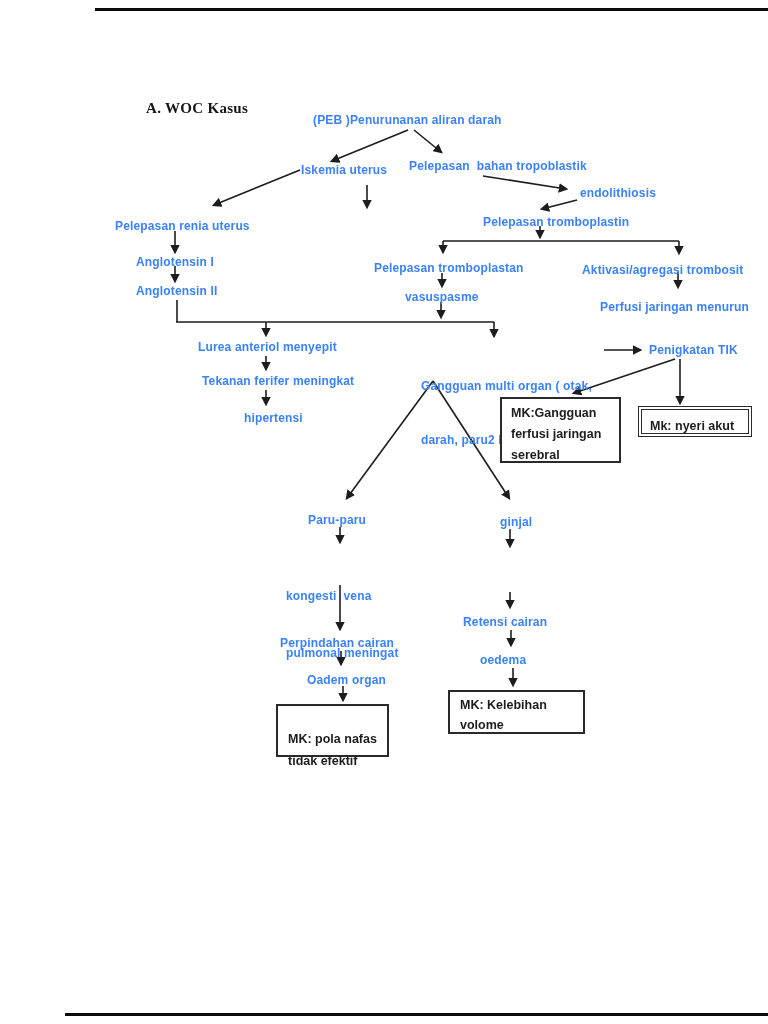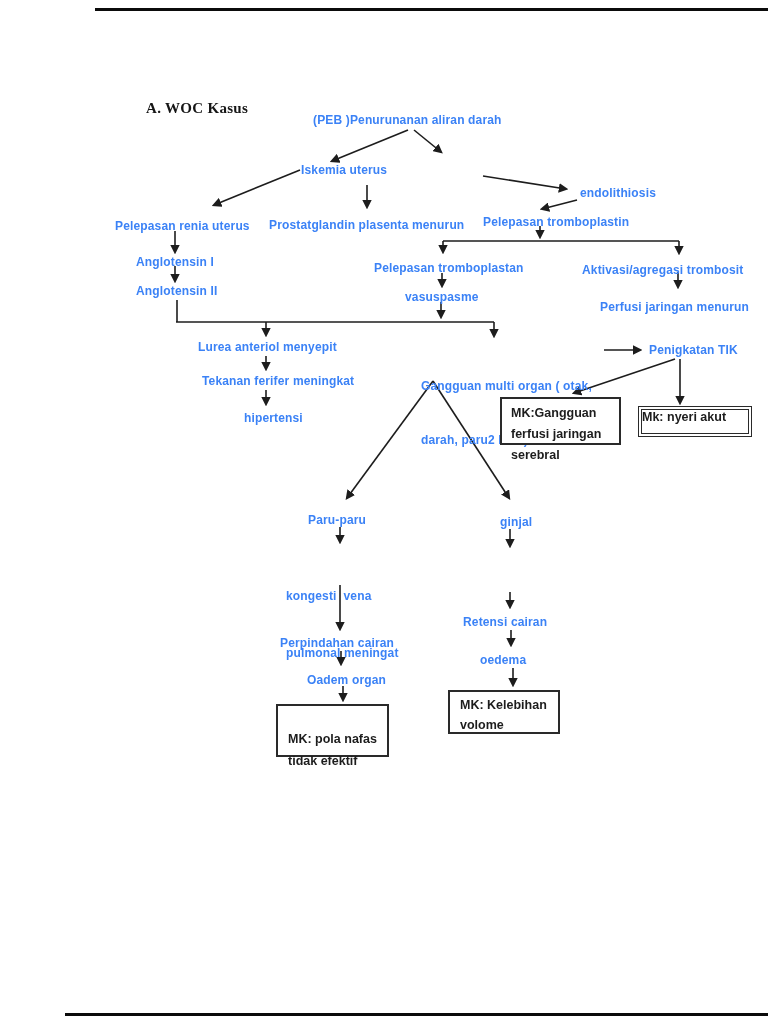--- a/index.html
+++ b/index.html
@@ -8,28 +8,28 @@
   .edge{position:absolute;background:#0b0b0b;}
   .edge.top{left:95px;top:8px;width:673px;height:3px;}
   .edge.bottom{left:65px;top:1013px;width:703px;height:3px;}
   .title{position:absolute;left:146px;top:100px;font-family:"Liberation Serif",serif;
          font-weight:bold;font-size:15px;color:#161616;letter-spacing:.3px;white-space:pre;}
   .n{position:absolute;font-weight:bold;font-size:12px;color:#3b82f6;white-space:pre;
      letter-spacing:.15px;line-height:19px;}
   .arrows{position:absolute;left:0;top:0;}
   .box{position:absolute;border:2px solid #2a2a2a;background:#ffffff;box-sizing:border-box;}
   .box .bl{position:relative;font-weight:bold;font-size:12.5px;color:#1d1d1d;white-space:pre;}
-  .box-serebral{left:500px;top:397px;width:121px;height:48px;padding:4px 0 16px 9px;}
+  .box-serebral{left:500px;top:397px;width:121px;height:66px;padding:4px 0 16px 9px;}
   .box-serebral .bl{line-height:21px;}
   .box-nyeri{left:638px;top:406px;width:114px;height:31px;border-width:1.5px;}
   .box-nyeri-inner{position:absolute;inset:2px;border:1.5px solid #2a2a2a;display:flex;
-                   align-items:flex-start;}
+                   align-items:flex-end;padding-left:8px;}
   .box-pola{left:276px;top:704px;width:113px;height:53px;padding:22px 0 0 10px;}
   .box-pola .bl{line-height:22px;}
-  .box-volome{left:448px;top:690px;width:112px;height:44px;padding:3px 0 0 10px;}
+  .box-volome{left:448px;top:690px;width:137px;height:44px;padding:3px 0 0 10px;}
   .box-volome .bl{line-height:20px;}
   .lh18{line-height:18px;}
 </style>
 </head>
 <body>
 
 <div class="page">
   <div class="edge top"></div>
   <div class="edge bottom"></div>
 
@@ -74,23 +74,23 @@
       <line x1="341" y1="651" x2="341" y2="664" marker-end="url(#ah)"></line>
       <line x1="343" y1="686" x2="343" y2="700" marker-end="url(#ah)"></line>
       <line x1="510" y1="592" x2="510" y2="607" marker-end="url(#ah)"></line>
       <line x1="511" y1="630" x2="511" y2="645" marker-end="url(#ah)"></line>
       <line x1="513" y1="668" x2="513" y2="685" marker-end="url(#ah)"></line>
     </g>
   </svg>
 
   <div class="n" style="left:313px;top:111px">(PEB )Penurunanan aliran darah</div>
   <div class="n" style="left:301px;top:161px">Iskemia uterus</div>
+  <div class="n" style="left:409px;top:157px">Pelepasan  bahan tropoblastik</div>
   <div class="n" style="left:580px;top:184px">endolithiosis</div>
   <div class="n" style="left:115px;top:217px">Pelepasan renia uterus</div>
-  <div class="n" style="left:269px;top:216px">Prostatglandin plasenta menurun</div>
   <div class="n" style="left:483px;top:213px">Pelepasan tromboplastin</div>
   <div class="n" style="left:136px;top:253px">Anglotensin I</div>
   <div class="n" style="left:136px;top:282px">Anglotensin II</div>
   <div class="n" style="left:374px;top:259px">Pelepasan tromboplastan</div>
   <div class="n" style="left:405px;top:288px">vasuspasme</div>
   <div class="n" style="left:582px;top:261px">Aktivasi/agregasi trombosit</div>
   <div class="n" style="left:600px;top:298px">Perfusi jaringan menurun</div>
   <div class="n" style="left:198px;top:338px">Lurea anteriol menyepit</div>
   <div class="n" style="left:202px;top:372px">Tekanan ferifer meningkat</div>
   <div class="n" style="left:244px;top:409px">hipertensi</div>

